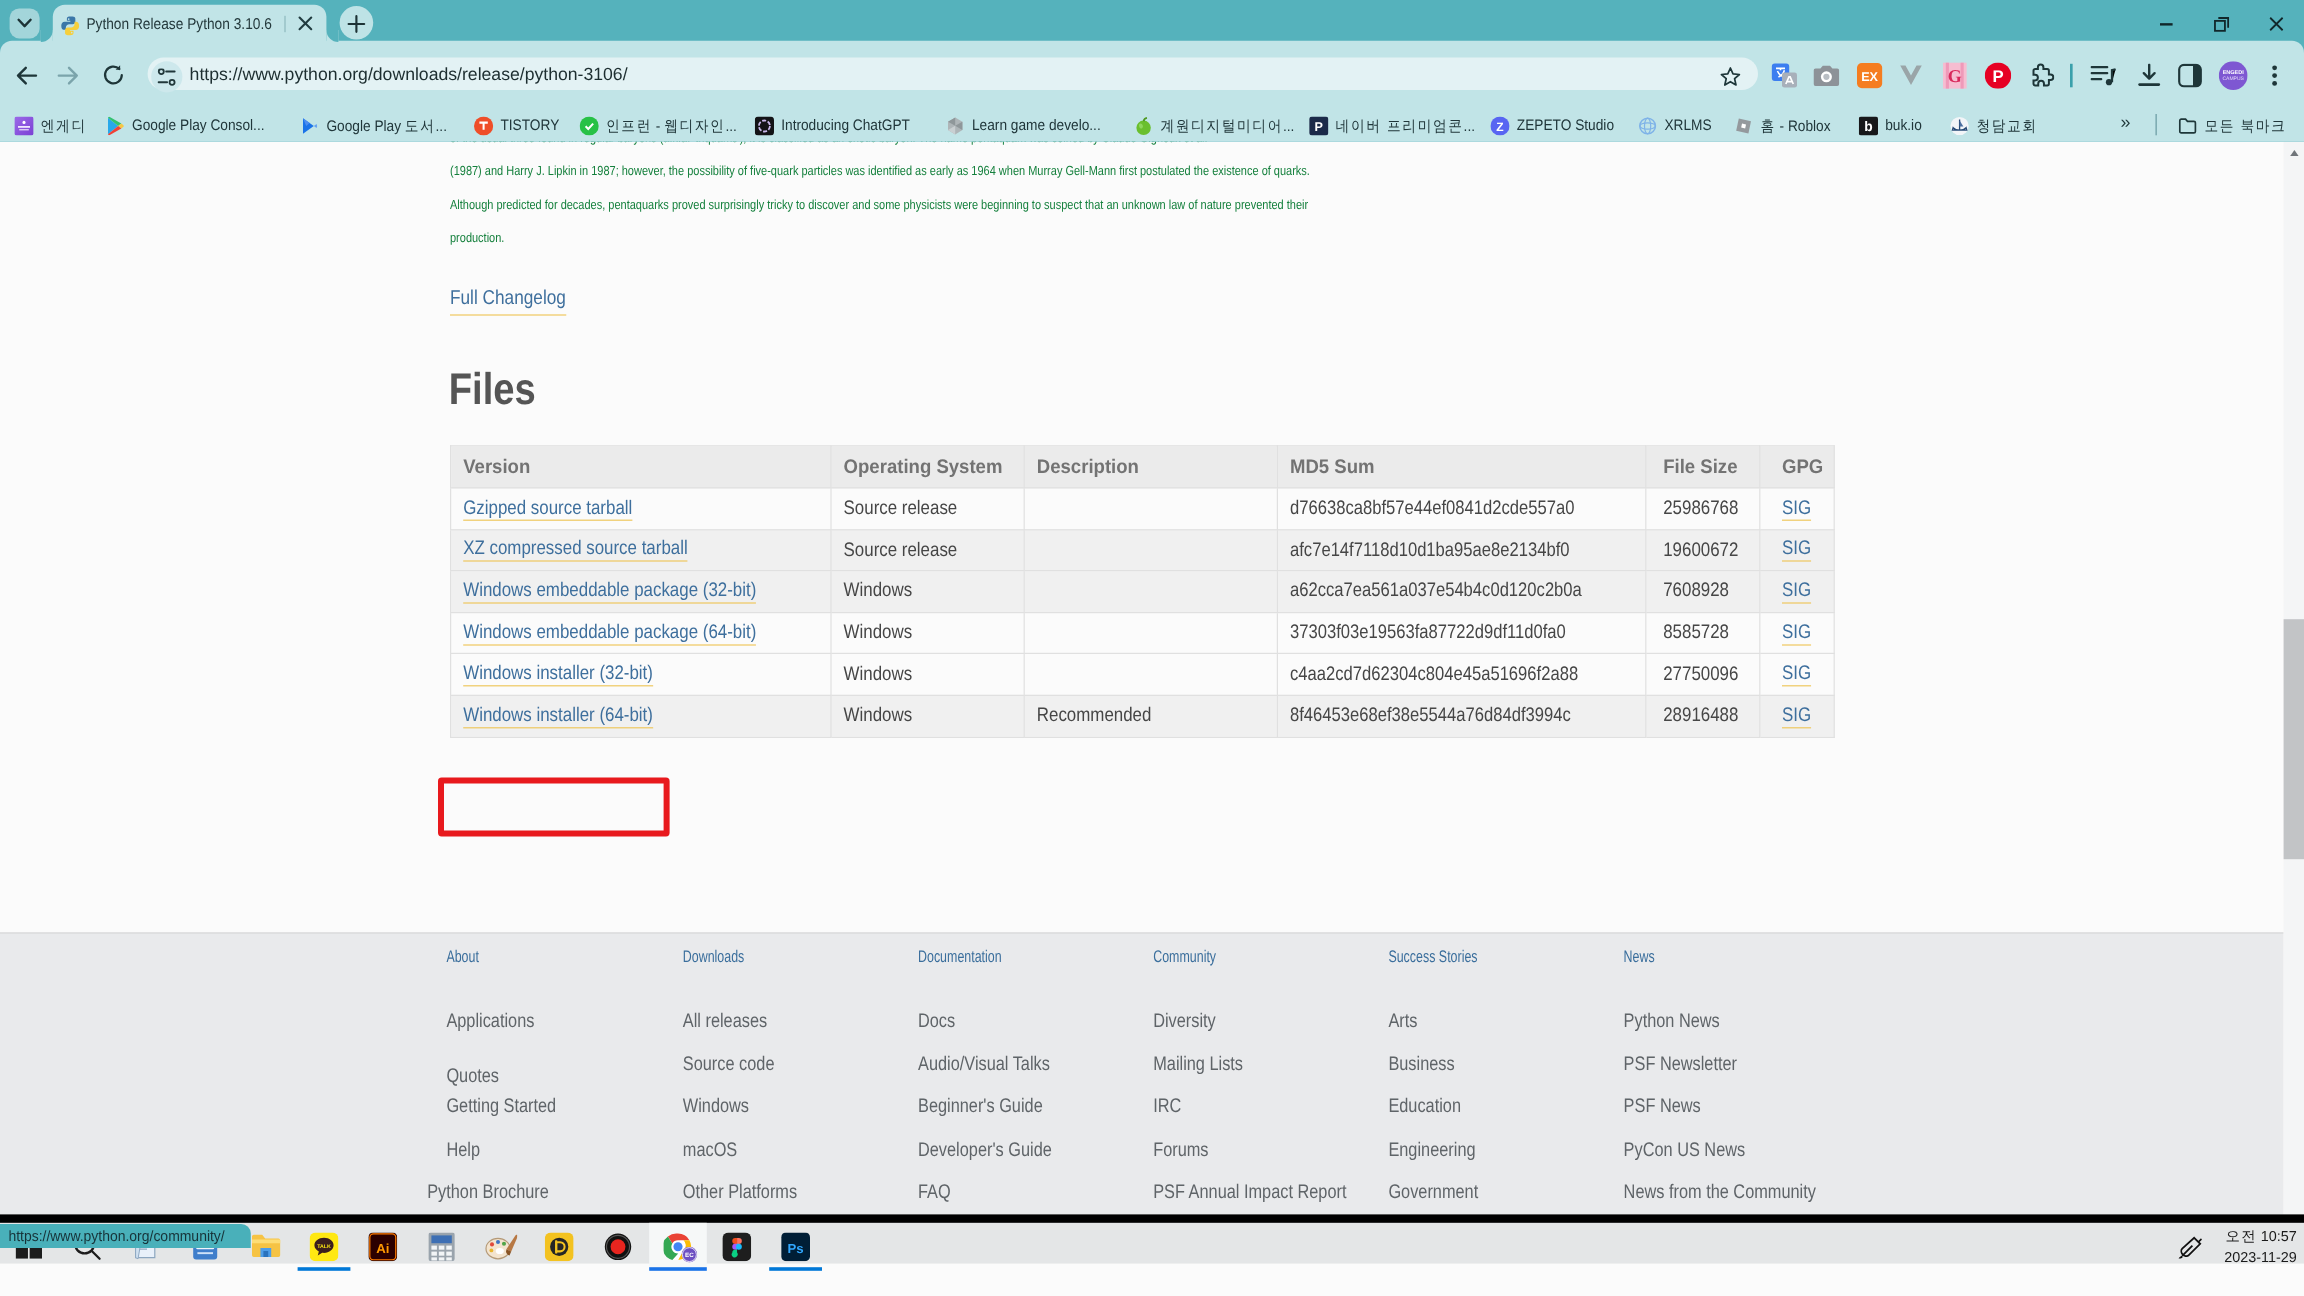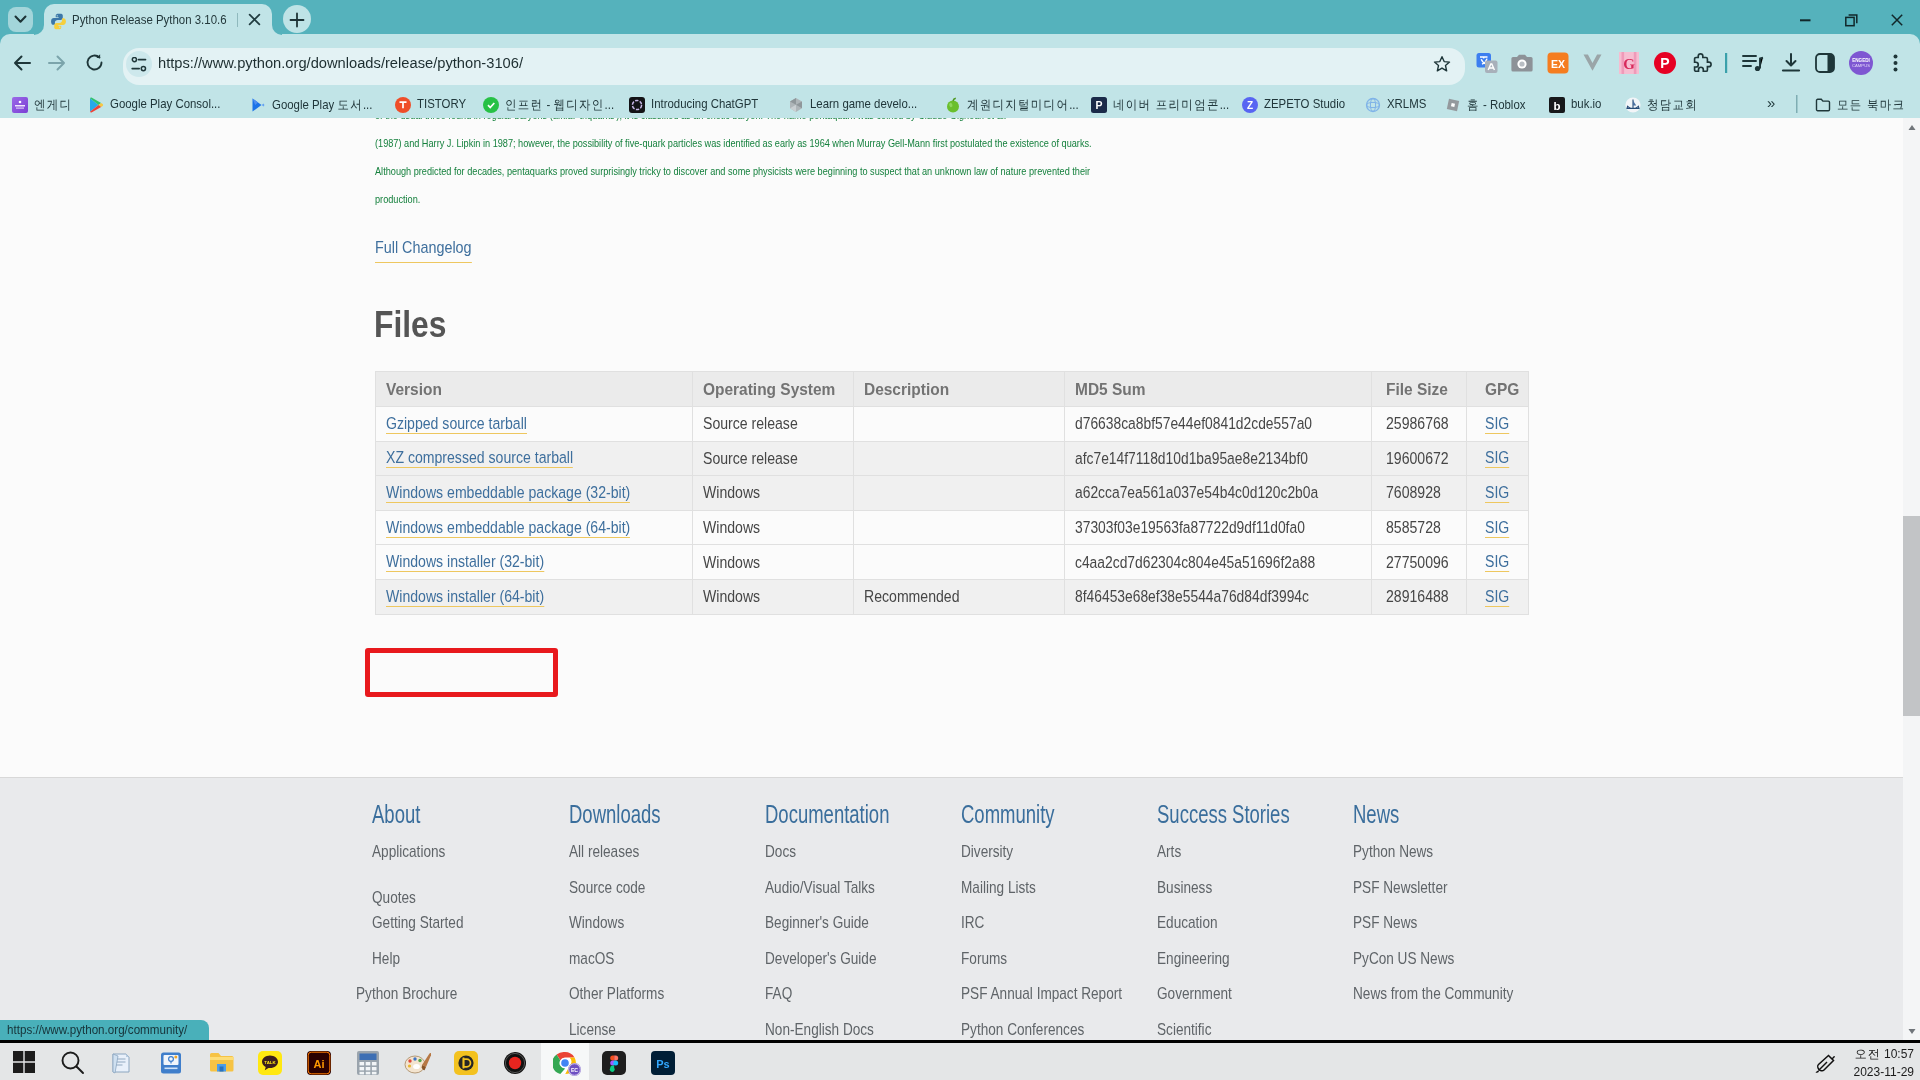--- a/index.html
+++ b/index.html
@@ -21,21 +21,21 @@
 #ftable th,#ftable td{border:1px solid #e0e0e0;padding:0 0 0 10px;font-weight:normal;text-align:left;}
 #ftable th{background:#ebebeb;font-weight:bold;color:#737373;height:35px;}
 #ftable td{height:34.6px;}
 #ftable tr.g td{background:#f0f0f0;}
 #ftable th:nth-child(5),#ftable td:nth-child(5){padding-left:14px;}
 #ftable th:nth-child(6),#ftable td:nth-child(6){padding-left:18px;}
 #redbox{position:absolute;left:365px;top:648px;width:193px;height:49px;border:5.5px solid #e8191d;border-radius:3px;}
 
 
 #footer{position:absolute;left:0;top:777px;width:1903px;height:263px;background:#e9eaec;border-top:1px solid #d8d8d8;}
-.fh{position:absolute;top:22px;font-size:25px;color:#3a6e9c;}
+.fh{position:absolute;top:11px;font-size:14px;color:#3a6e9c;}
 .fh span{display:inline-block;transform:scaleX(.74);transform-origin:0 50%;white-space:nowrap;}
 .fl{position:absolute;font-size:16.4px;color:#5f6468;}
 .fl span{display:inline-block;transform:scaleX(.83);transform-origin:0 50%;white-space:nowrap;}
 
 
 #bubble{position:absolute;left:0;top:1020px;width:209px;height:20px;background:#49b0ba;border-radius:0 8px 0 0;
  font-size:12.5px;color:#173339;line-height:20px;padding-left:7px;z-index:30;}
 #bubble span{display:inline-block;transform:scaleX(.93);transform-origin:0 50%;white-space:nowrap;}
 
 
@@ -180,21 +180,21 @@
 #toolbars{position:absolute;left:0;top:34px;width:1920px;height:84px;background:#c1e4e7;border-radius:10px 10px 0 0;}
 #tab{position:absolute;left:44px;top:4px;width:228px;height:31px;background:#c1e4e7;border-radius:10px 10px 0 0;}
 #tab .fl,#tab .fr{position:absolute;bottom:0;width:10px;height:10px;background:#c1e4e7;overflow:hidden;}
 #tab .fl{left:-10px;}#tab .fr{right:-10px;}
 #tab .fl i{position:absolute;left:-10px;top:-10px;width:20px;height:20px;border-radius:50%;background:#55b2bc;display:block;}
 #tab .fr i{position:absolute;left:0;top:-10px;width:20px;height:20px;border-radius:50%;background:#55b2bc;display:block;}
 #tabtitle{position:absolute;left:72px;top:12px;font-size:13px;color:#24393c;}
 #tabtitle span{display:inline-block;transform:scaleX(.88);transform-origin:0 50%;white-space:nowrap;}
 #chevbtn{position:absolute;left:8px;top:7px;width:25px;height:25px;background:#a3d5da;border-radius:8px;}
 #newtab{position:absolute;left:283px;top:5px;width:28px;height:28px;background:#bee3e6;border-radius:50%;}
-#pill{position:absolute;left:123px;top:47.5px;width:1342px;height:37px;background:#e3f2f4;border-radius:16.2px;}
+#pill{position:absolute;left:123px;top:47.5px;width:1342px;height:27px;background:#e3f2f4;border-radius:16.2px;}
 #tunecirc{position:absolute;left:2.5px;top:3.2px;width:26px;height:26px;border-radius:50%;background:#cde8ec;}
 #url{position:absolute;left:35px;top:7.6px;font-size:14.7px;color:#1d2e30;}
 .cicon{position:absolute;}
 .wc{position:absolute;}
 
 .bm{position:absolute;top:96px;height:18px;font-size:12.7px;color:#20363a;white-space:nowrap;z-index:21;}
 .bm .bi{position:absolute;left:0;top:0.5px;width:16px;height:16px;}
 .bm .bt{position:absolute;left:22px;top:1px;display:inline-block;transform:scaleX(.9);transform-origin:0 50%;}
 .ko{letter-spacing:1.5px;}
 </style>
@@ -457,21 +457,21 @@
       </svg>
     </div>
 <div id="sthumb"></div>
 <div class="sarr" style="top:1022px">
       <svg width="8" height="8">
         <path d="M4 7L7.5 2H0.5Z" fill="#70757a"></path>
       </svg>
     </div>
 
 <style>
-#taskbar{position:absolute;left:0;top:1040px;width:1920px;height:41px;background:#e4e6e7;border-top:3px solid #000000;z-index:25;}
+#taskbar{position:absolute;left:0;top:1012px;width:1920px;height:41px;background:#e4e6e7;border-top:7px solid #000000;z-index:25;}
 .tk{position:absolute;top:8px;}
 .trun{position:absolute;top:37px;height:3px;background:#0078d7;}
 #chromehl{position:absolute;left:541px;top:0;width:48px;height:40px;background:#f6f8f8;}
 #tray{position:absolute;top:2px;right:6px;font-size:12px;color:#1b1b1b;text-align:right;line-height:18px;}
 #tray .ko{letter-spacing:1px;text-align:center;}
 </style>
 <div id="taskbar">
   <div id="chromehl"></div>
 
   <svg class="tk" style="left:13px" width="22" height="22" viewBox="0 0 22 22">

